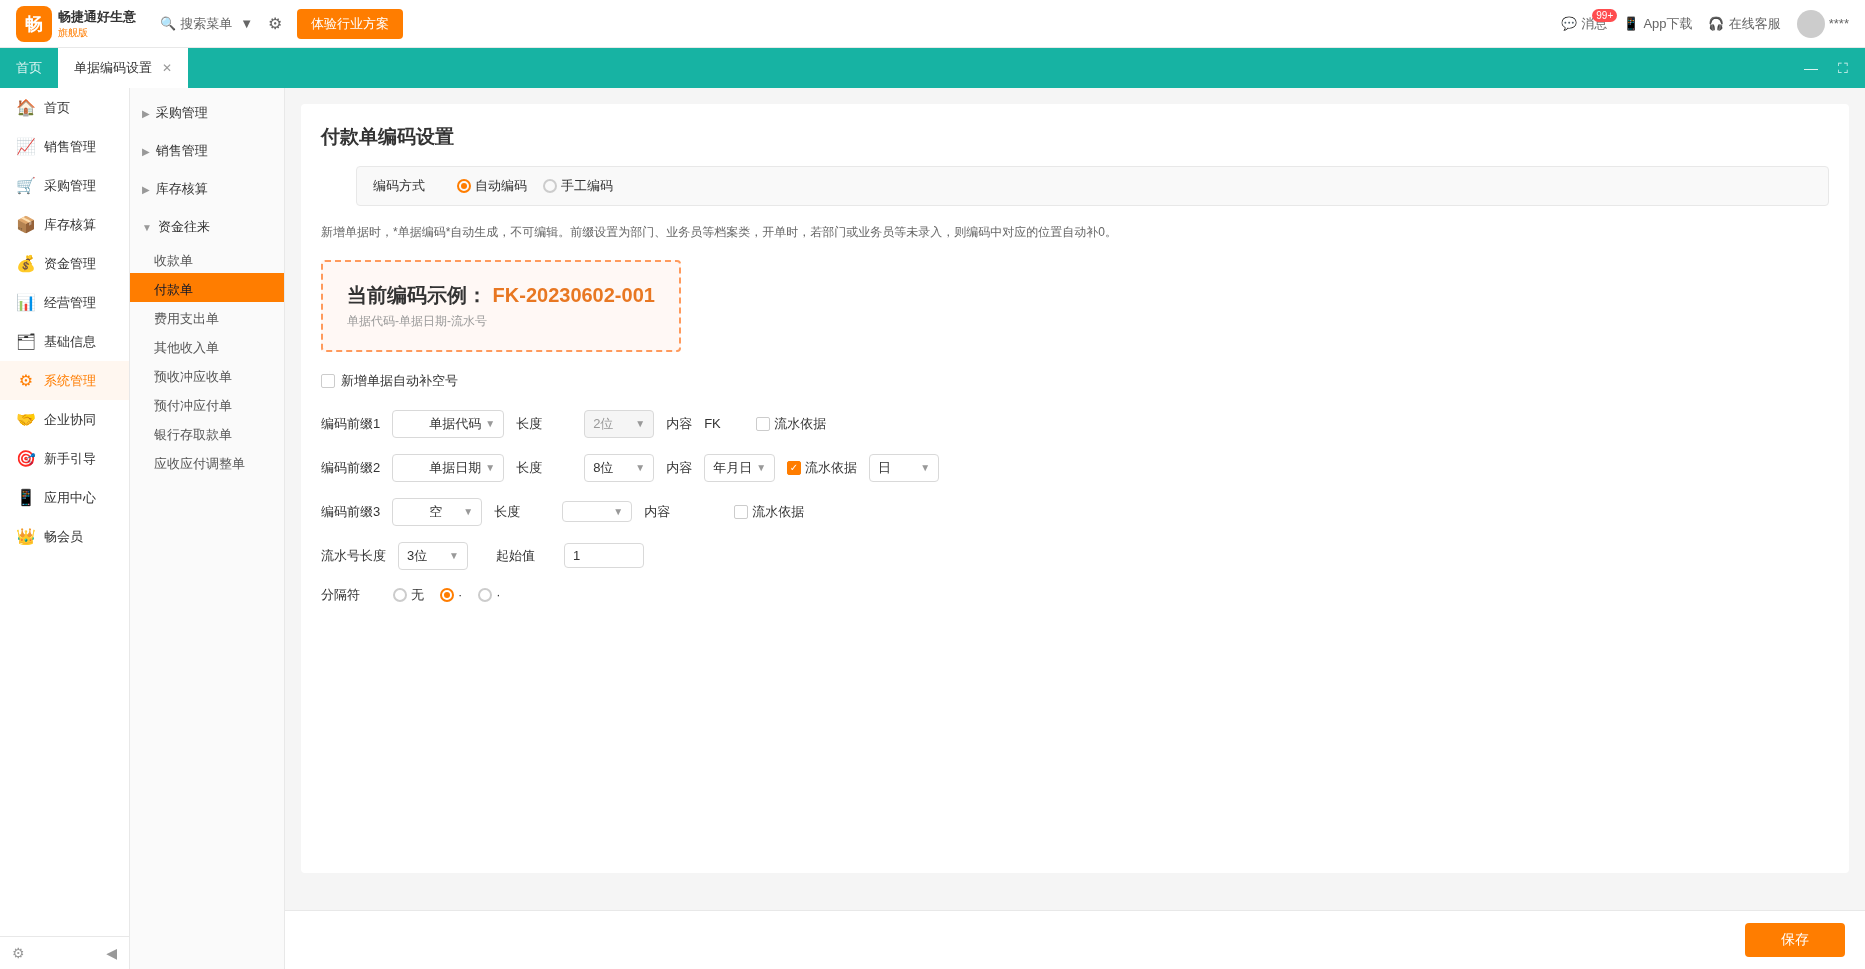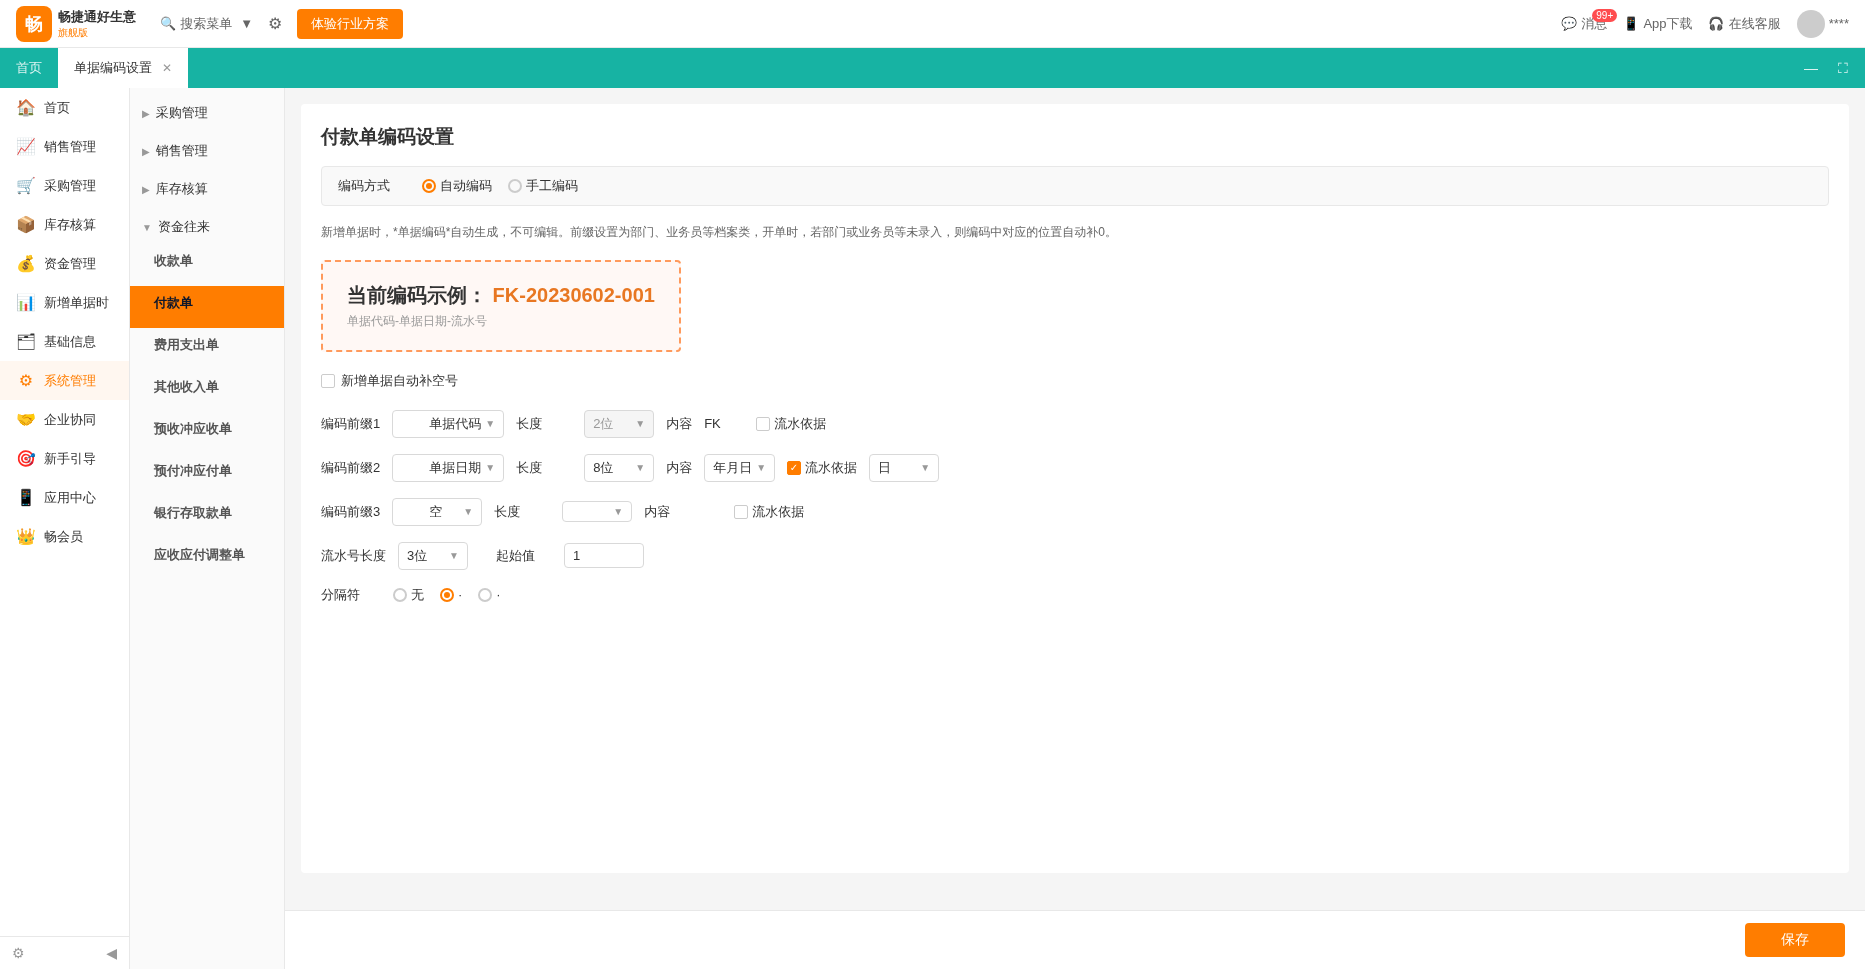--- a/index.html
+++ b/index.html
@@ -108,25 +108,24 @@
       align-items: center;
       gap: 6px;
       padding: 8px 12px;
       cursor: pointer;
       color: #333;
       font-size: 13px;
       font-weight: 500;
     }
     .sub-group-header .arrow { font-size: 10px; color: #999; }
     .sub-group-item {
-      padding: 8px 12px 16px 24px;
+      padding: 8px 12px 3px 24px;
       cursor: pointer;
       color: #555;
       font-size: 13px;
-      font-weight: bold;
     }
     .sub-group-item.active { background: #ff7d00; color: #0f172a; border-radius: 0; }
 
     
     .content-area {
       flex: 1;
       overflow-y: auto;
       background: #f5f5f5;
       padding: 16px;
     }
@@ -146,20 +145,21 @@
     
     .coding-method {
       background: #f9f9f9;
       border: 1px solid #e8e8e8;
       border-radius: 4px;
       padding: 10px 16px;
       display: flex;
       align-items: center;
       gap: 24px;
       margin-bottom: 16px;
+      margin-left: 35px;
     }
     .coding-method-label { color: #333; font-size: 13px; }
     .radio-group { display: flex; align-items: center; gap: 16px; padding-left: 8px; }
     .radio-item { display: flex; align-items: center; gap: 4px; cursor: pointer; font-size: 13px; color: #333; }
     .radio-dot { width: 14px; height: 14px; border-radius: 50%; border: 2px solid #ccc; display: flex; align-items: center; justify-content: center; }
     .radio-dot.checked { border-color: #ff7d00; }
     .radio-dot.checked::after { content: ''; width: 6px; height: 6px; border-radius: 50%; background: #ff7d00; display: block; }
 
     
     .info-text { font-size: 12px; color: #666; margin-bottom: 16px; line-height: 1.8; }
@@ -309,21 +309,21 @@
     <div class="sidebar-item">
       <span class="icon">📦</span>
       <span>库存核算</span>
     </div>
     <div class="sidebar-item">
       <span class="icon">💰</span>
       <span>资金管理</span>
     </div>
     <div class="sidebar-item">
       <span class="icon">📊</span>
-      <span>新增单据时</span>
+      <span>经营管理</span>
     </div>
     <div class="sidebar-item">
       <span class="icon">🗂</span>
       <span>基础信息</span>
     </div>
     <div class="sidebar-item active">
       <span class="icon">⚙</span>
       <span>系统管理</span>
     </div>
     <div class="sidebar-item">

